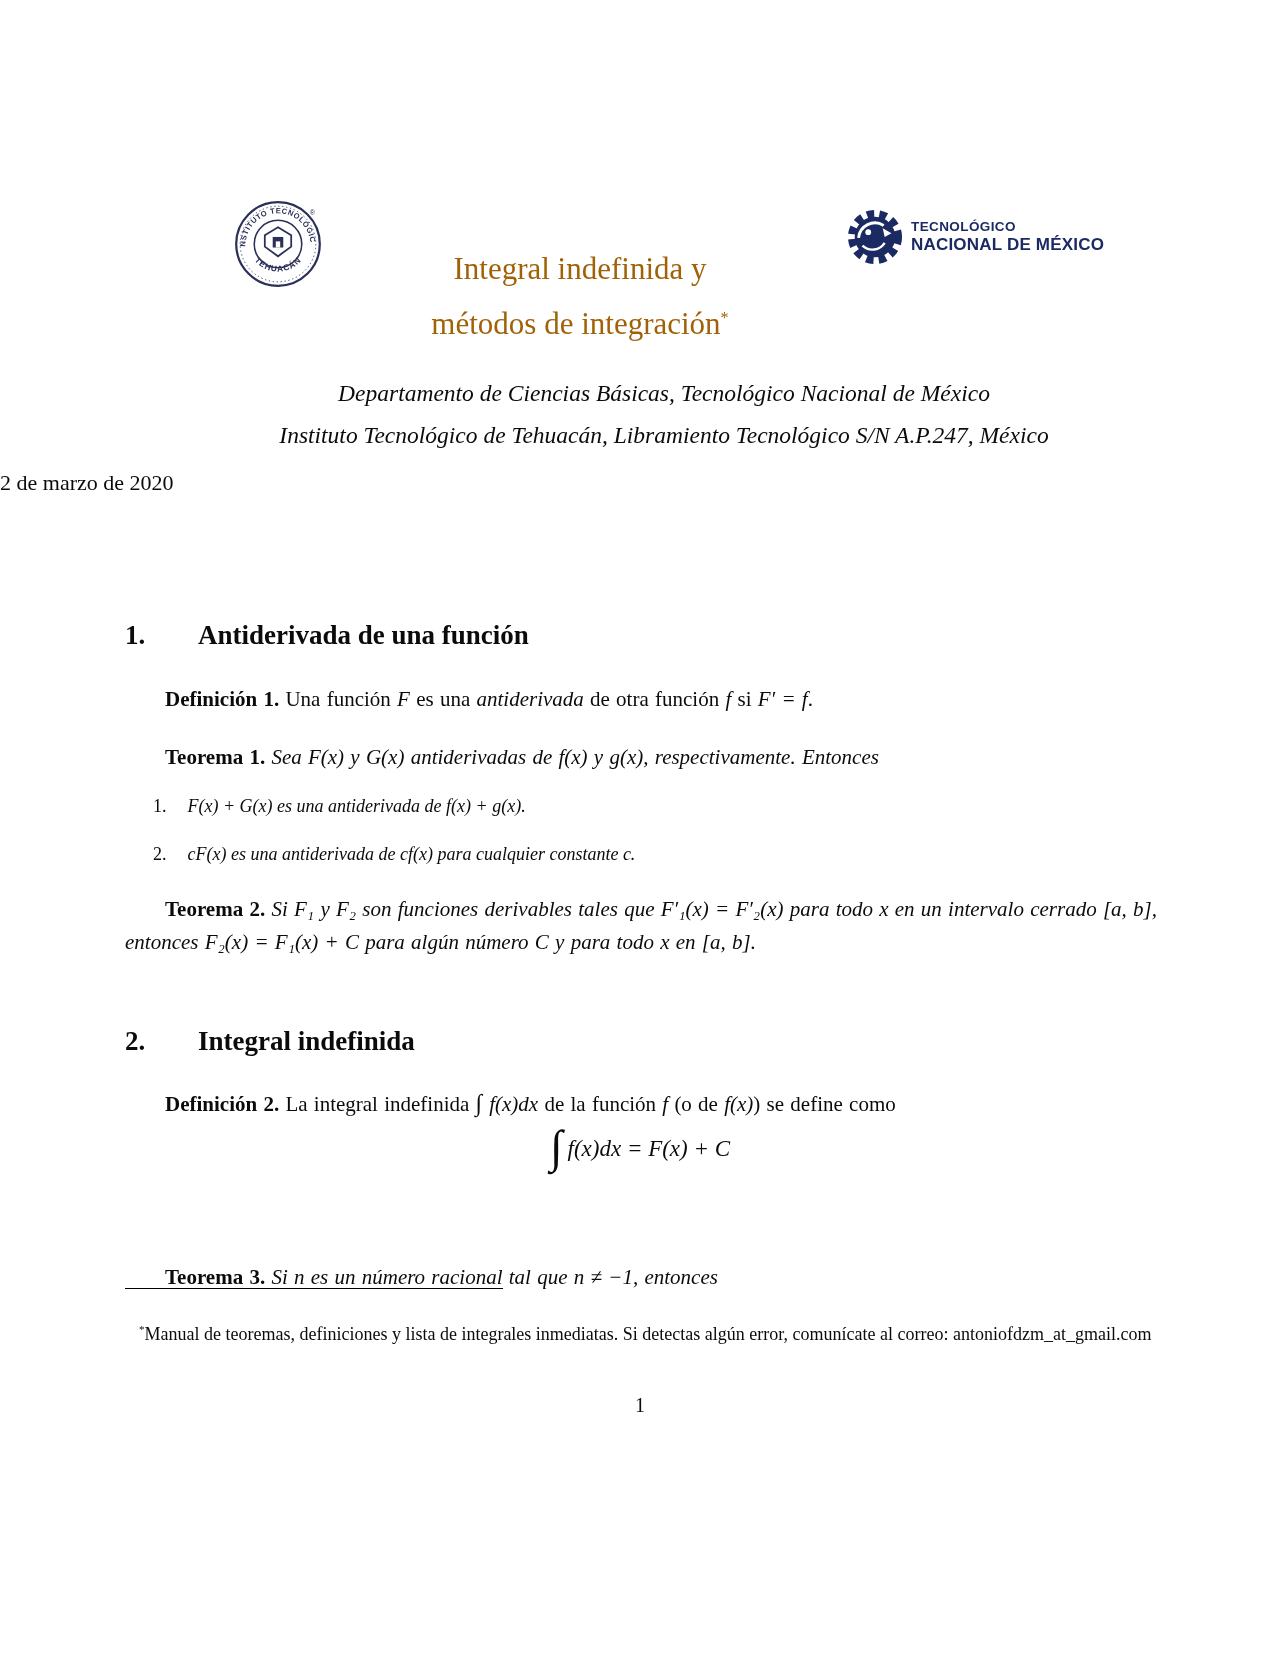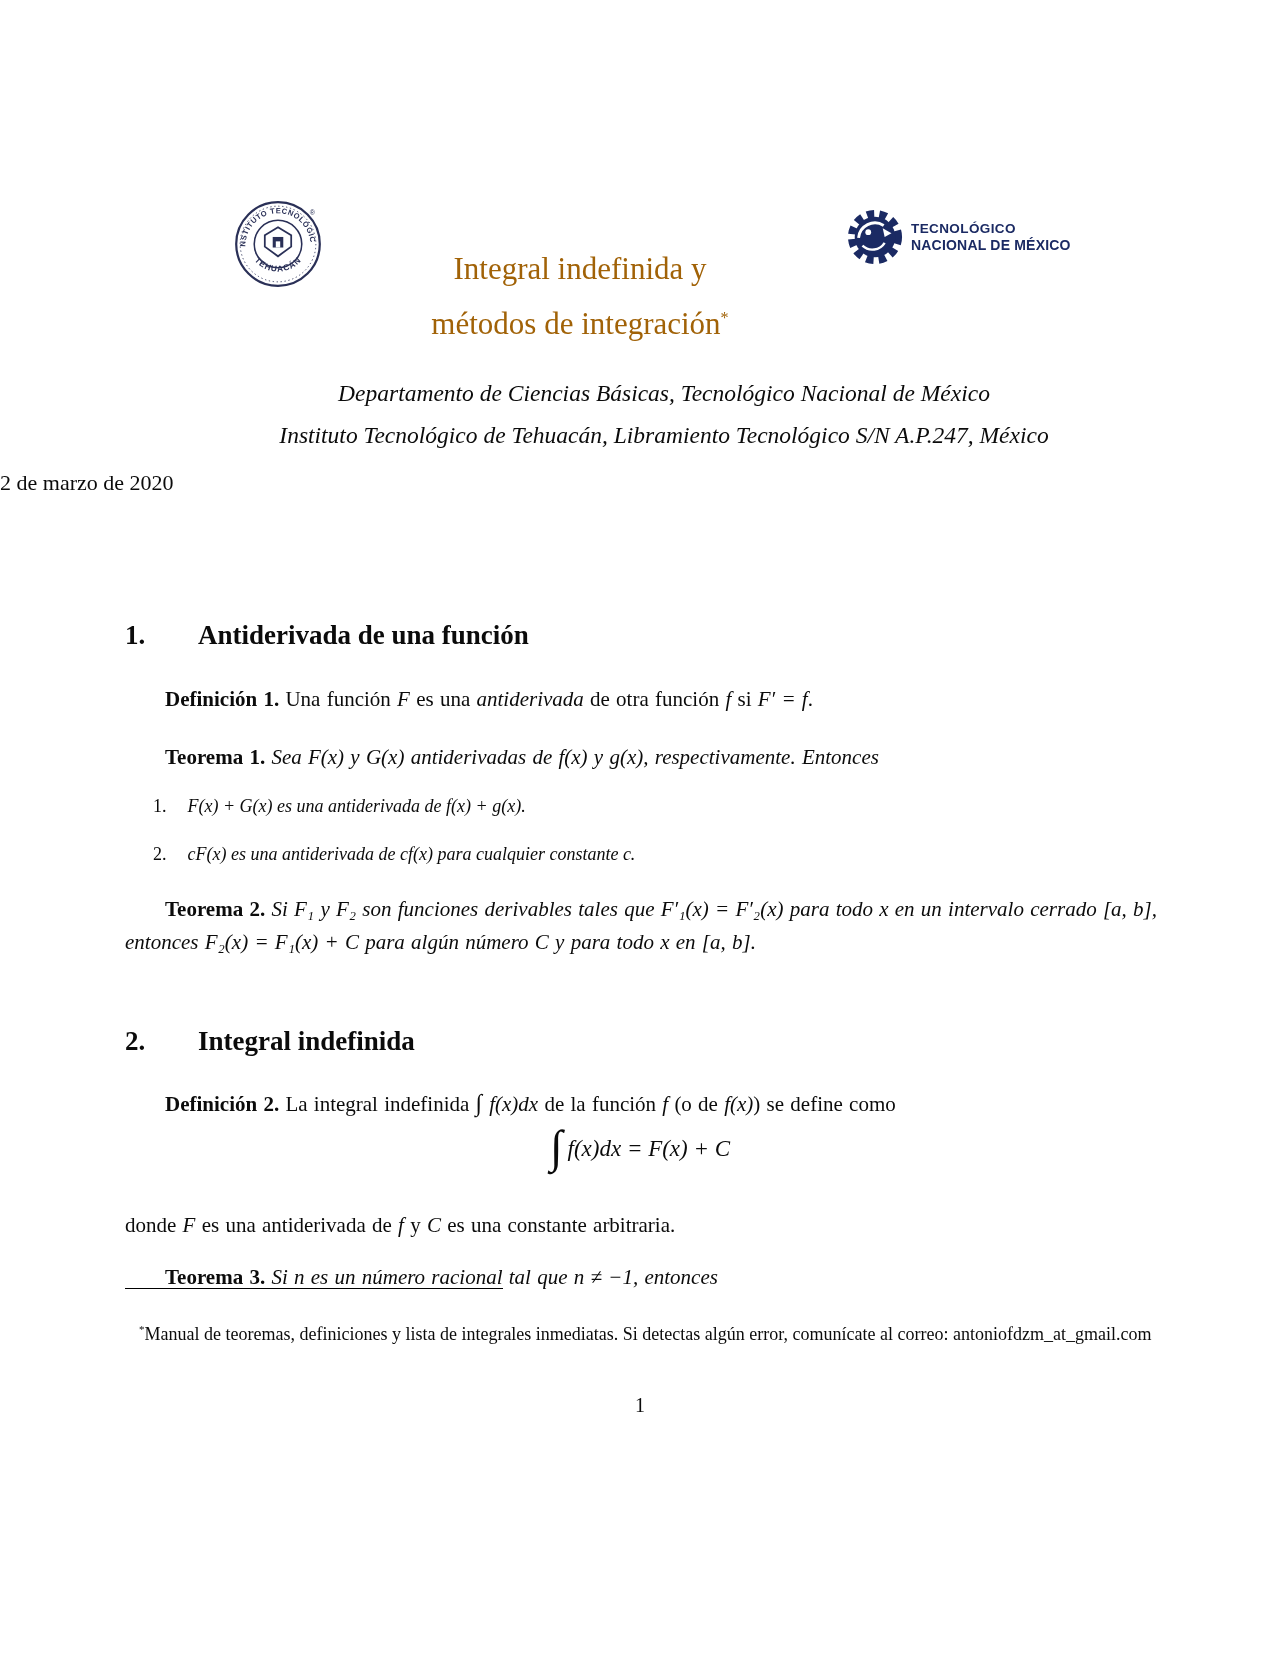--- a/index.html
+++ b/index.html
@@ -13,21 +13,21 @@
   .title-block {
     position:absolute; top:244px; left:280px; width:600px;
     text-align:center; font-size:31px; line-height:49px; color:#a16207;
   }
   .title-block sup { font-size:0.52em; }
   .tnm { position:absolute; top:208px; left:846px; display:flex; align-items:center; }
   .tnm svg { flex:0 0 auto; }
   .tnm-text { margin-left:7px; font-family:"Liberation Sans","DejaVu Sans",sans-serif;
     color:#1b2a63; font-weight:bold; line-height:1.2; }
   .tnm-line1 { font-size:13.5px; letter-spacing:0.4px; }
-  .tnm-line2 { font-size:14px; letter-spacing:0.2px; }
+  .tnm-line2 { font-size:17px; letter-spacing:0.2px; }
   .address {
     position:absolute; top:372px; left:0; width:1280px; text-align:center;
     font-style:italic; font-size:23.5px; line-height:42px;padding-left:24px;
   }
   .date { position:absolute; top:470px; left:0; width:1280px; text-align:left; font-size:22px; }
 
   
   .sec-heading { position:absolute; left:125px; font-size:27px; font-weight:bold; }
   #sec1 { top:598px; }
   #sec2 { top:1004px; }
@@ -150,23 +150,20 @@
 
   <p class="para indent" id="def2">
     <b class="thlabel">Definición 2.</b>
     <span>La integral indefinida </span><span class="int-inline">∫ </span><i>f(x)dx</i><span> de la función </span><i>f</i><span> (o de </span><i>f(x)</i><span>) se define como</span>
   </p>
 
   <div class="equation">
     <span class="eq-int">∫</span><span class="eq-expr">f(x)dx = F(x) + C</span>
   </div>
 
-  <p class="para" id="donde">
-    <span>donde </span><i>F</i><span> es una antiderivada de </span><i>f</i><span> y </span><i>C</i><span> es una constante arbitraria.</span>
-  </p>
 
   <p class="para indent" id="teo3">
     <b class="thlabel">Teorema 3.</b>
     <i>Si n es un número racional tal que n ≠ −1, entonces</i>
   </p>
 
   <div class="fn-rule"></div>
   <p class="footnote"><sup>*</sup><span>Manual de teoremas, definiciones y lista de integrales inmediatas. Si detectas algún error, comunícate al correo: antoniofdzm_at_gmail.com</span></p>
 
   <div class="page-number">1</div>

